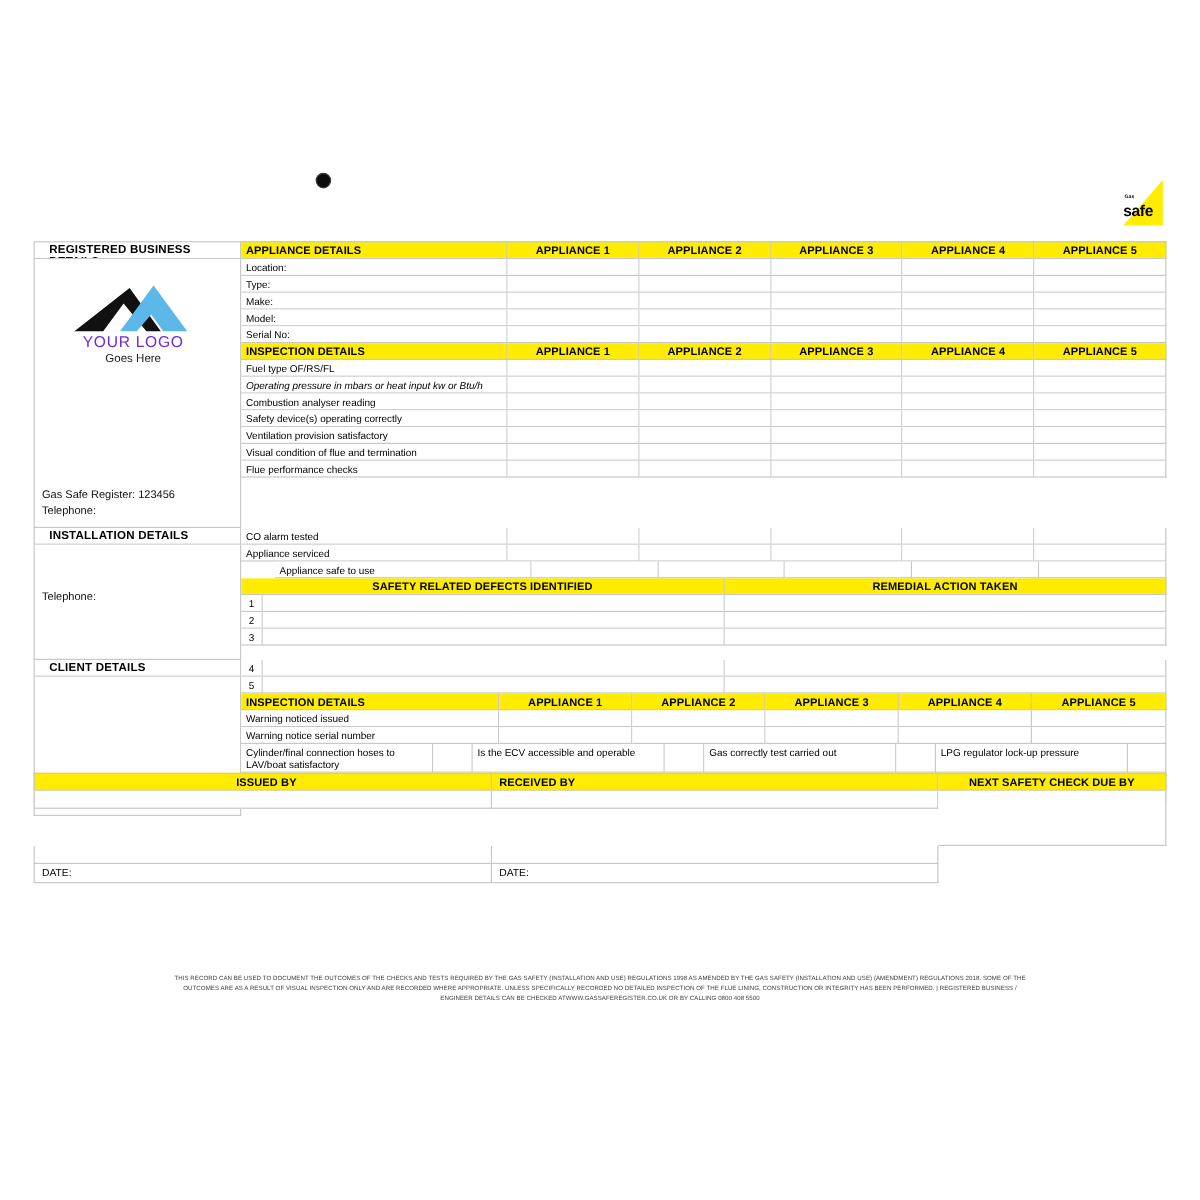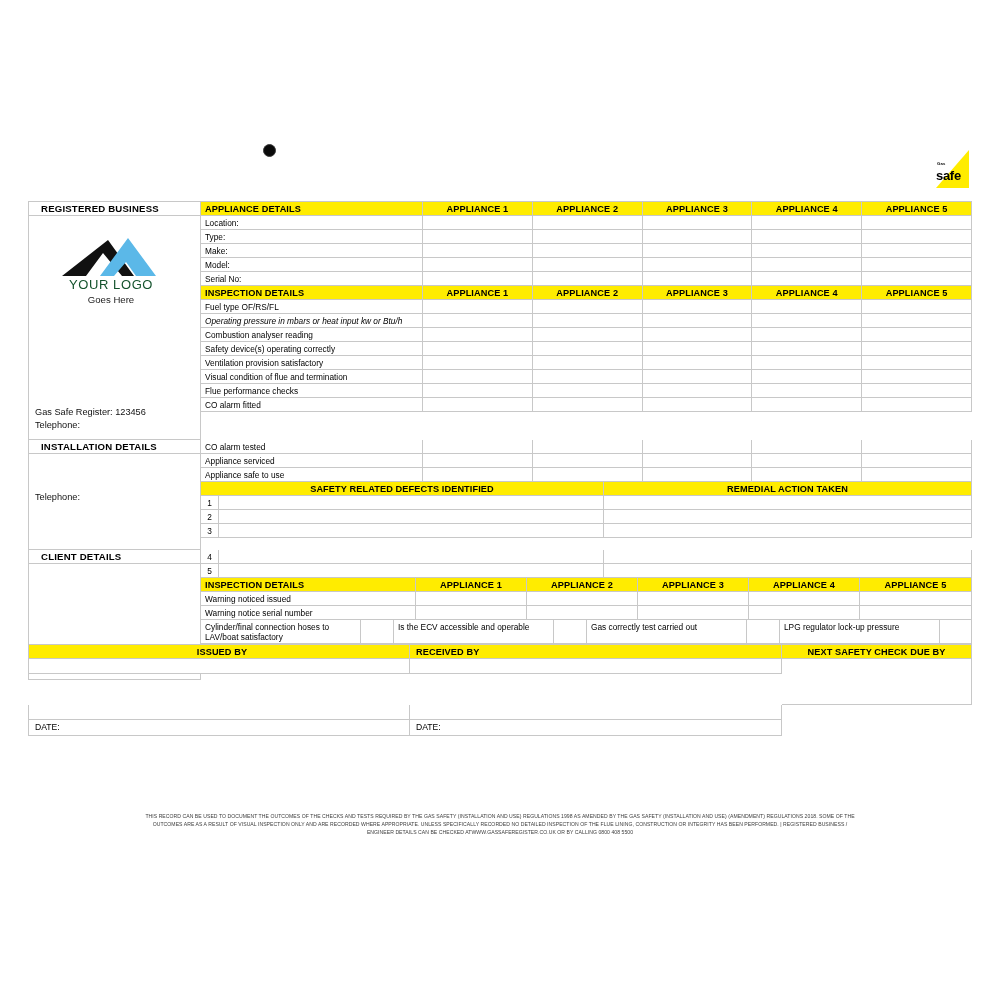--- a/index.html
+++ b/index.html
@@ -87,21 +87,21 @@
 
   
   .logo-wrap {
     position: relative;
     width: 173px; height: 100%;
   }
   .logo-art { position: absolute; left: 27px; top: 20px; width: 106px; height: 46px; }
   .logo-t1 {
     position: absolute; left: 27px; top: 64px;
     width: 110px; text-align: center;
-    font-size: 13px; color: #14532d; letter-spacing: .6px;
+    font-size: 13px; color: #6d28d9; letter-spacing: .6px;
     font-family: "Liberation Sans", sans-serif;
   }
   .logo-t2 {
     position: absolute; left: 27px; top: 79px;
     width: 110px; text-align: center;
     font-size: 9.6px; color: #222;
   }
   .reg-line {
     position: absolute; left: 6px; bottom: 22px;
     font-size: 9.2px; color: #111;
@@ -274,28 +274,20 @@
           <div class="cell w-app blank" style="height:14px;"></div>
         </div>
         <div class="row">
           <div class="cell w-label" style="height:14px;">Flue performance checks</div>
           <div class="cell w-app blank" style="height:14px;"></div>
           <div class="cell w-app blank" style="height:14px;"></div>
           <div class="cell w-app blank" style="height:14px;"></div>
           <div class="cell w-app blank" style="height:14px;"></div>
           <div class="cell w-app blank" style="height:14px;"></div>
         </div>
-        <div class="row">
-          <div class="cell w-label" style="height:14px;">CO alarm fitted</div>
-          <div class="cell w-app blank" style="height:14px;"></div>
-          <div class="cell w-app blank" style="height:14px;"></div>
-          <div class="cell w-app blank" style="height:14px;"></div>
-          <div class="cell w-app blank" style="height:14px;"></div>
-          <div class="cell w-app blank" style="height:14px;"></div>
-        </div>
       </div>
     </div>
 
     <div class="row">
       <div class="cell first w-left sect" style="height:14px;">INSTALLATION DETAILS</div>
       <div class="cell w-label" style="height:14px;">CO alarm tested</div>
       <div class="cell w-app blank" style="height:14px;"></div>
       <div class="cell w-app blank" style="height:14px;"></div>
       <div class="cell w-app blank" style="height:14px;"></div>
       <div class="cell w-app blank" style="height:14px;"></div>
@@ -311,21 +303,21 @@
       <div style="width:771px;">
         <div class="row">
           <div class="cell w-label" style="height:14px;">Appliance serviced</div>
           <div class="cell w-app blank" style="height:14px;"></div>
           <div class="cell w-app blank" style="height:14px;"></div>
           <div class="cell w-app blank" style="height:14px;"></div>
           <div class="cell w-app blank" style="height:14px;"></div>
           <div class="cell w-app blank" style="height:14px;"></div>
         </div>
         <div class="row">
-          <div class="cell w-label" style="height:14px;">Appliance safe to use</div>
+          <div class="cell w-label" style="height:14px;margin-left:28px;">Appliance safe to use</div>
           <div class="cell w-app blank" style="height:14px;"></div>
           <div class="cell w-app blank" style="height:14px;"></div>
           <div class="cell w-app blank" style="height:14px;"></div>
           <div class="cell w-app blank" style="height:14px;"></div>
           <div class="cell w-app blank" style="height:14px;"></div>
         </div>
 
         <div class="row">
           <div class="cell yellow hdrcell ctr" style="height:14px;width:403px;">SAFETY RELATED DEFECTS IDENTIFIED</div>
           <div class="cell yellow hdrcell ctr" style="height:14px;width:368px;">REMEDIAL ACTION TAKEN</div>

